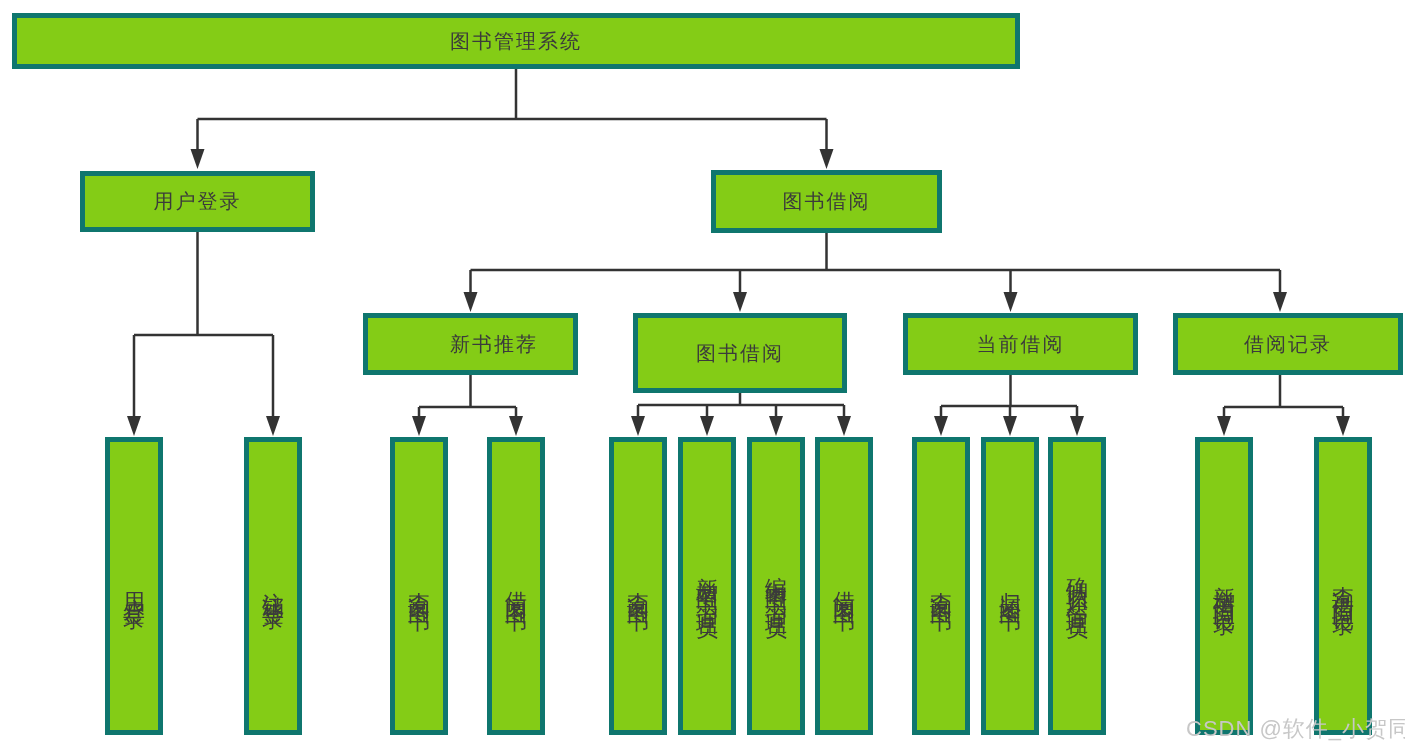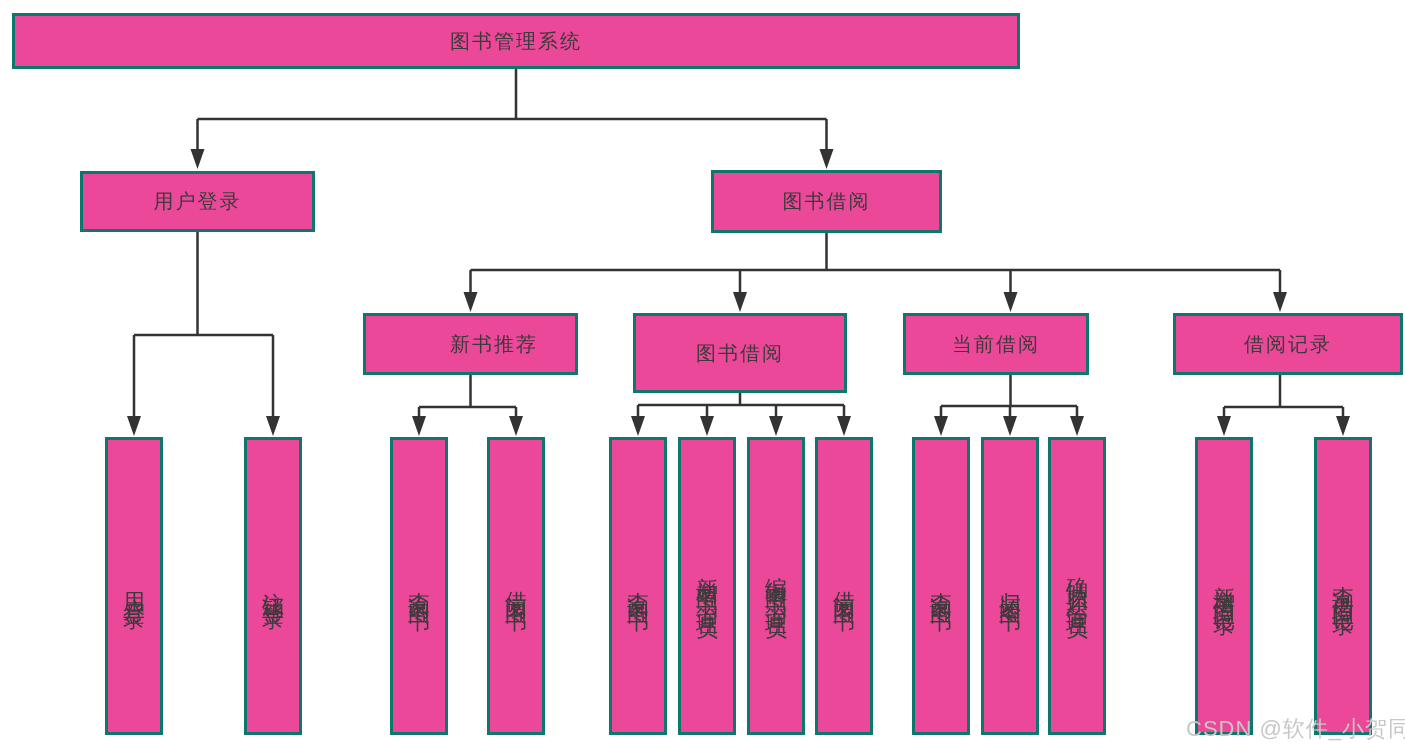--- a/index.html
+++ b/index.html
@@ -12,22 +12,22 @@
     font-family: "Liberation Sans", sans-serif;
     overflow: hidden;
   }
   .connectors {
     position: absolute;
     left: 0; top: 0;
     width: 1405px; height: 747px;
   }
   .node {
     position: absolute;
-    border: 3px solid #0f766e;
-    background: #ec4899;
+    border: 5px solid #0f766e;
+    background: #84cc16;
     color: #3b3b3b;
     display: flex;
     align-items: center;
     justify-content: center;
     font-size: 20px;
     letter-spacing: 2px;
     text-align: center;
   }
   .node.v {
     writing-mode: vertical-rl;
@@ -113,21 +113,21 @@
     </g>
   </svg>
 
   <div class="node" style="left:12px; top:13px; width:1008px; height:56px;">图书管理系统</div>
 
   <div class="node" style="left:80px; top:171px; width:235px; height:61px;">用户登录</div>
   <div class="node" style="left:711px; top:170px; width:231px; height:63px;">图书借阅</div>
 
   <div class="node" style="left:363px; top:313px; width:215px; height:62px;padding-left:47px;">新书推荐</div>
   <div class="node" style="left:633px; top:313px; width:214px; height:80px;">图书借阅</div>
-  <div class="node" style="left:903px; top:313px; width:186px; height:62px;">当前借阅</div>
+  <div class="node" style="left:903px; top:313px; width:235px; height:62px;">当前借阅</div>
   <div class="node" style="left:1173px; top:313px; width:230px; height:62px;">借阅记录</div>
 
   <div class="node v" style="left:105px;">用户登录</div>
   <div class="node v" style="left:244px;">注销登录</div>
 
   <div class="node v" style="left:390px;">查询图书</div>
   <div class="node v" style="left:487px;">借阅图书</div>
 
   <div class="node v" style="left:609px;">查询图书</div>
   <div class="node v" style="left:678px;">新增图书（管理员）</div>

